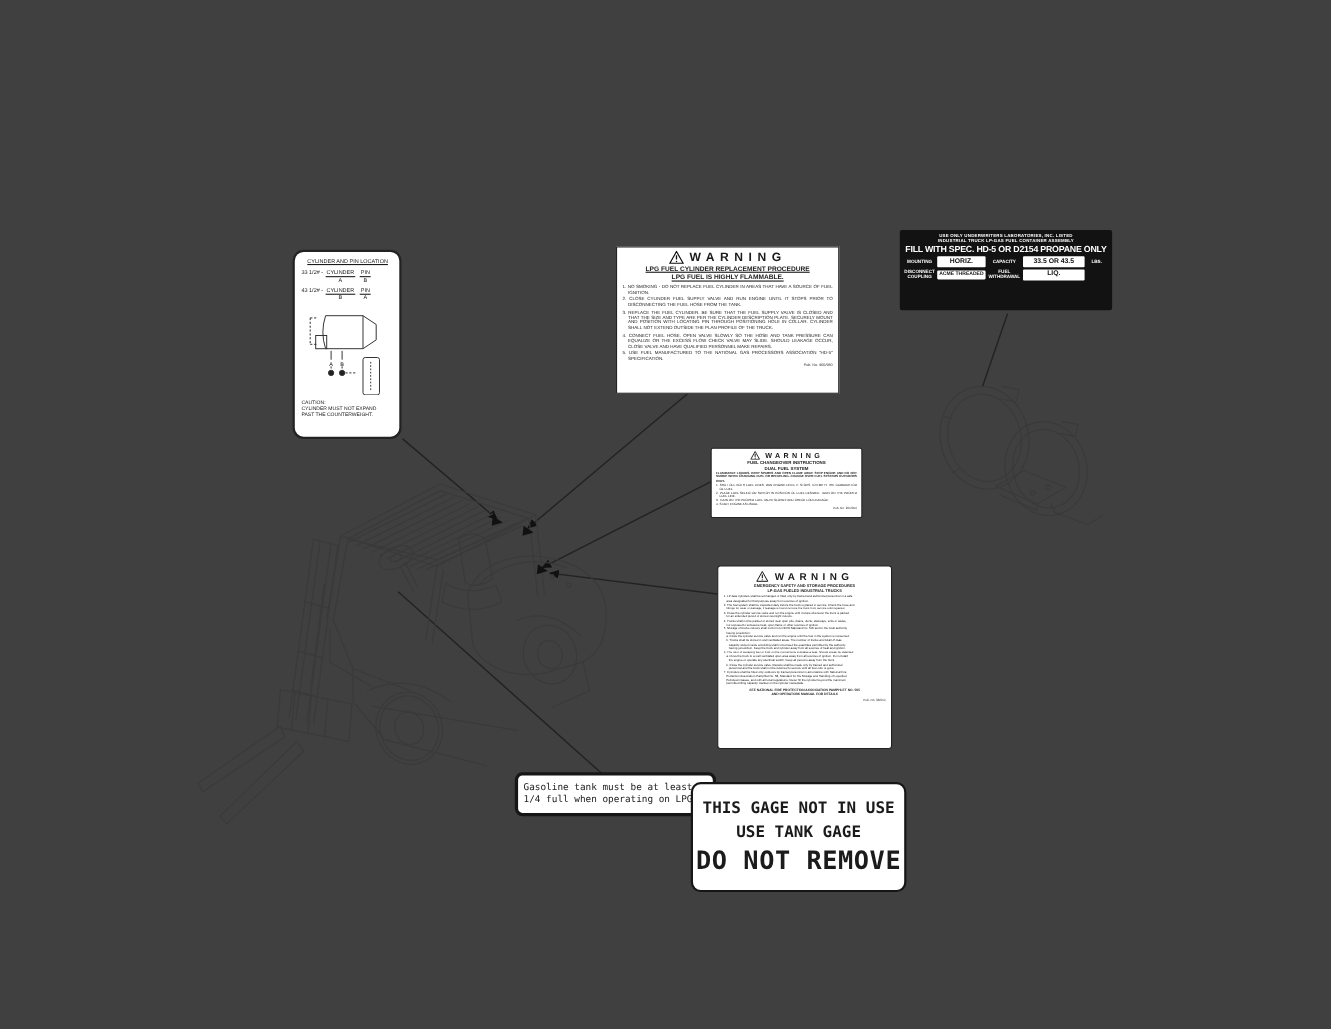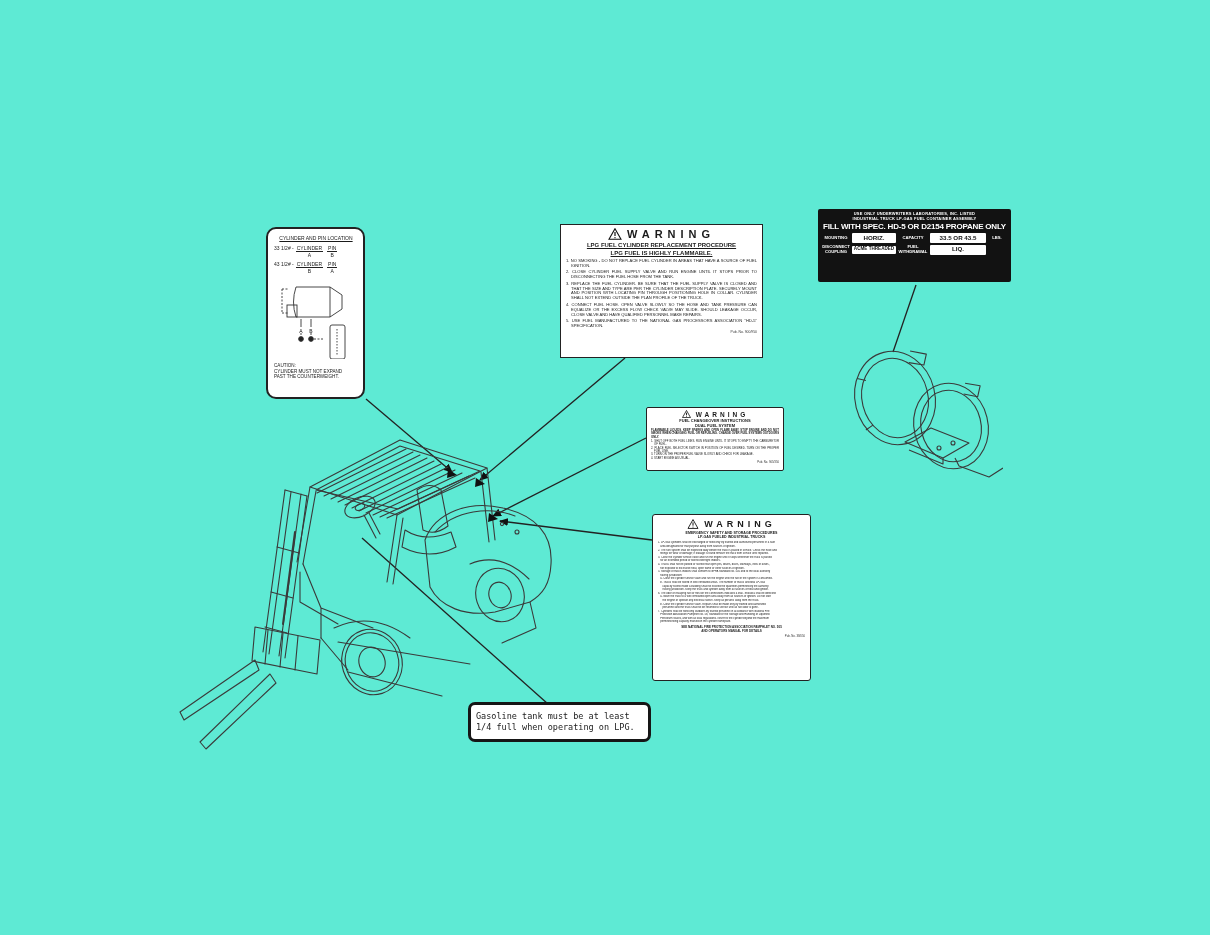--- a/index.html
+++ b/index.html
@@ -1,16 +1,16 @@
 <!DOCTYPE html>
 <html><head>
 <meta charset="utf-8">
 <style>
   html,body{margin:0;padding:0;background:#fff;}
-  .page{position:relative;width:1210px;height:935px;background:#5eead4;overflow:hidden;
+  .page{position:relative;width:1210px;height:935px;background:#404040;overflow:hidden;
         font-family:"Liberation Sans",sans-serif;color:#1a1a1a;}
   svg{display:block;}
   .abs{position:absolute;}
 
   
   .labelbox{position:absolute;border:1.5px solid #222;background:#fff;box-sizing:border-box;}
   .warnhead{display:flex;align-items:center;justify-content:center;gap:5px;font-weight:bold;}
   .warnhead .wtxt{white-space:nowrap;}
   .tri-icon{flex:0 0 auto;}
 
@@ -305,14 +305,19 @@
       <div>AND OPERATORS MANUAL FOR DETAILS</div>
     </div>
     <div class="tiny-code" style="font-size:2.8px;">Pub. No. 38/050</div>
   </div>
 
   <div class="labelbox gas-note">
     <div>Gasoline tank must be at least</div>
     <div>1/4 full when operating on LPG.</div>
   </div>
 
+  <div class="labelbox gage-plate">
+    <div class="gage-l1">THIS GAGE NOT IN USE</div>
+    <div class="gage-l2">USE TANK GAGE</div>
+    <div class="gage-l3">DO NOT REMOVE</div>
+  </div>
 
 </div>
 
 </body></html>

